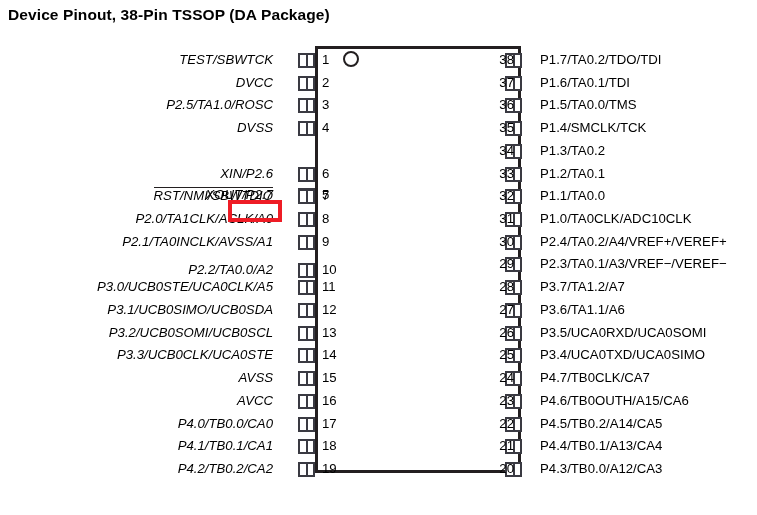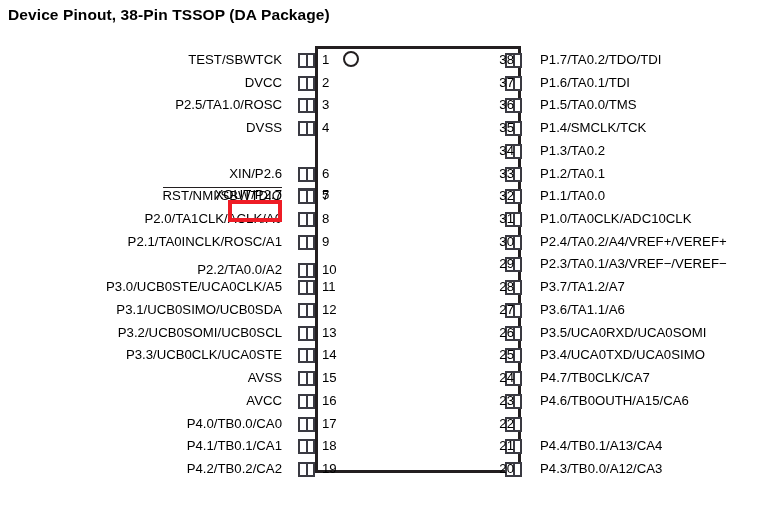--- a/index.html
+++ b/index.html
@@ -59,21 +59,21 @@
   }
   .pin-row.left  { left: 0;   width: 315px; }
   .pin-row.right { left: 441px; width: 316px; }
 
   .pin-label {
     position: absolute;
     top: 0;
     font-size: 13.2px;
     white-space: nowrap;
   }
-  .left .pin-label  { right: 33px; text-align: center; }
+  .left .pin-label  { right: 42px; text-align: center; font-style: italic; }
   .right .pin-label { left: 99px; text-align: center; }
 
   .pin-stub {
     position: absolute;
     top: 3px;
     width: 17px;
     height: 15px;
     box-sizing: border-box;
     border: 2px solid #3a3a42;
     background: #ffffff;
@@ -163,21 +163,21 @@
       <div class="pin-label"><span class="overline">RST/NMI/SBWTDIO</span></div>
       <div class="pin-stub"></div>
       <div class="pin-number">7</div>
     </div>
     <div class="pin-row left" style="top: 209.04px;">
       <div class="pin-label">P2.0/TA1CLK/ACLK/A0</div>
       <div class="pin-stub"></div>
       <div class="pin-number">8</div>
     </div>
     <div class="pin-row left" style="top: 231.76px;">
-      <div class="pin-label">P2.1/TA0INCLK/ROSC/A1</div>
+      <div class="pin-label">P2.1/TA0INCLK/AVSS/A1</div>
       <div class="pin-stub"></div>
       <div class="pin-number">9</div>
     </div>
     <div class="pin-row left" style="top: 254.48px; margin-top: 6px;">
       <div class="pin-label">P2.2/TA0.0/A2</div>
       <div class="pin-stub"></div>
       <div class="pin-number">10</div>
     </div>
     <div class="pin-row left" style="top: 277.2px;">
       <div class="pin-label">P3.0/UCB0STE/UCA0CLK/A5</div>
@@ -300,20 +300,21 @@
       <div class="pin-label">P4.7/TB0CLK/CA7</div>
       <div class="pin-stub"></div>
       <div class="pin-number">24</div>
     </div>
     <div class="pin-row right" style="top: 390.8px;">
       <div class="pin-label">P4.6/TB0OUTH/A15/CA6</div>
       <div class="pin-stub"></div>
       <div class="pin-number">23</div>
     </div>
     <div class="pin-row right" style="top: 413.52px;">
+      <div class="pin-label">P4.5/TB0.2/A14/CA5</div>
       <div class="pin-stub"></div>
       <div class="pin-number">22</div>
     </div>
     <div class="pin-row right" style="top: 436.24px;">
       <div class="pin-label">P4.4/TB0.1/A13/CA4</div>
       <div class="pin-stub"></div>
       <div class="pin-number">21</div>
     </div>
     <div class="pin-row right" style="top: 458.96px;">
       <div class="pin-label">P4.3/TB0.0/A12/CA3</div>

